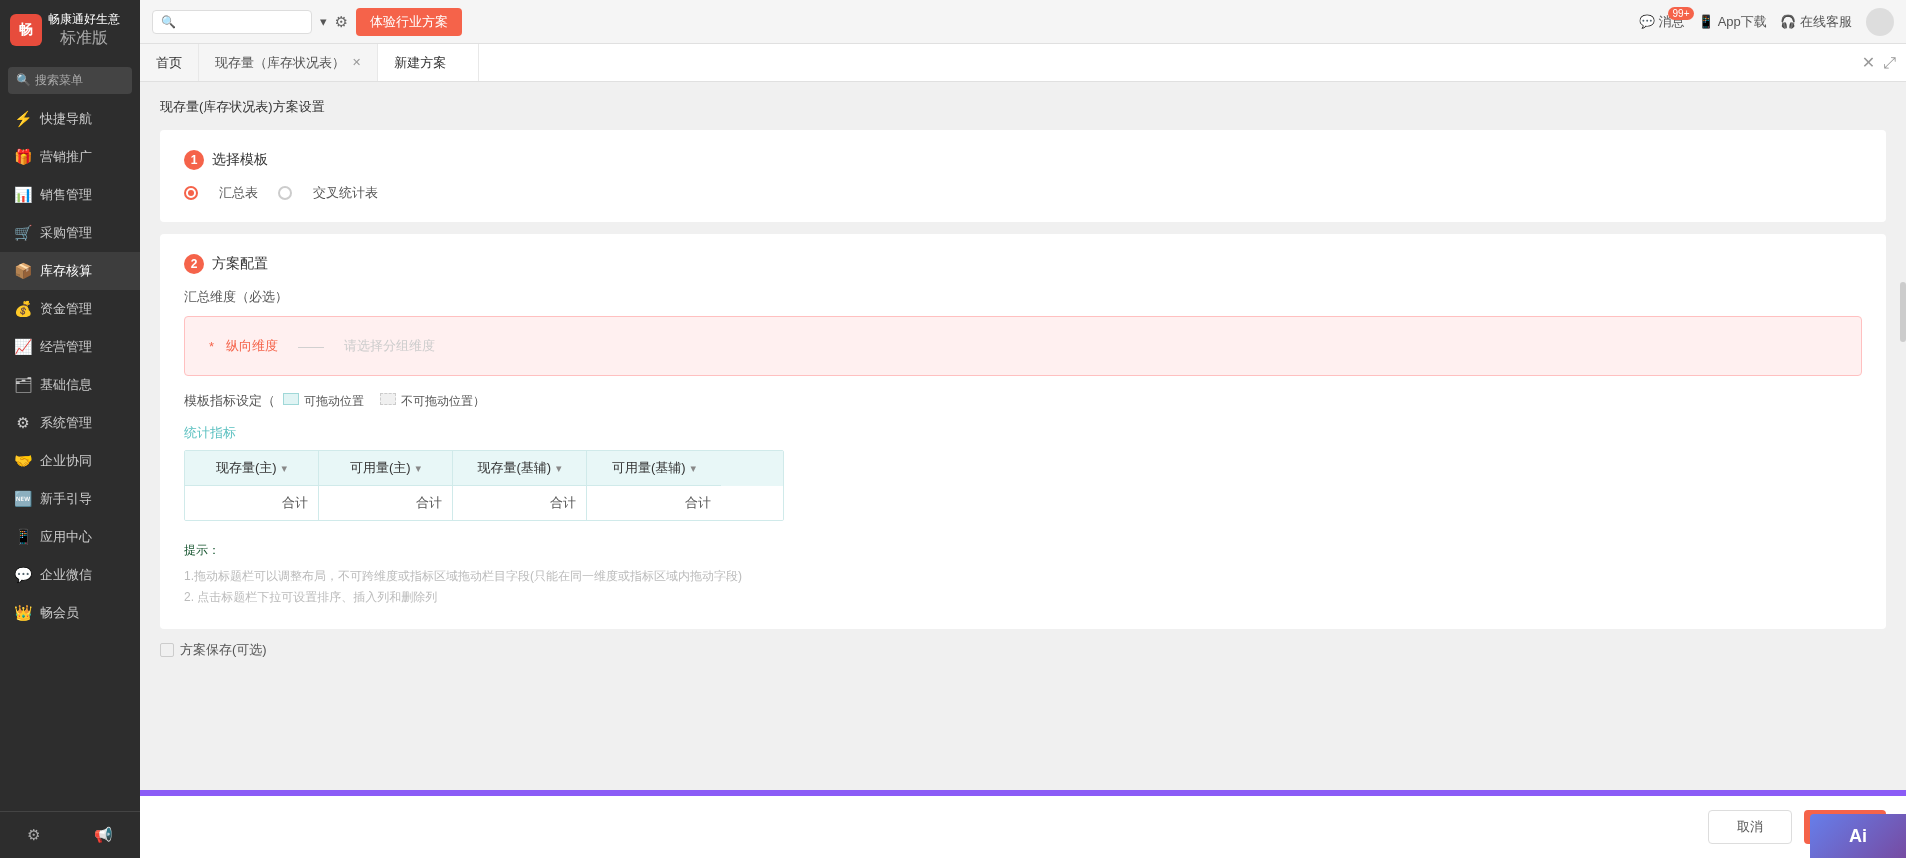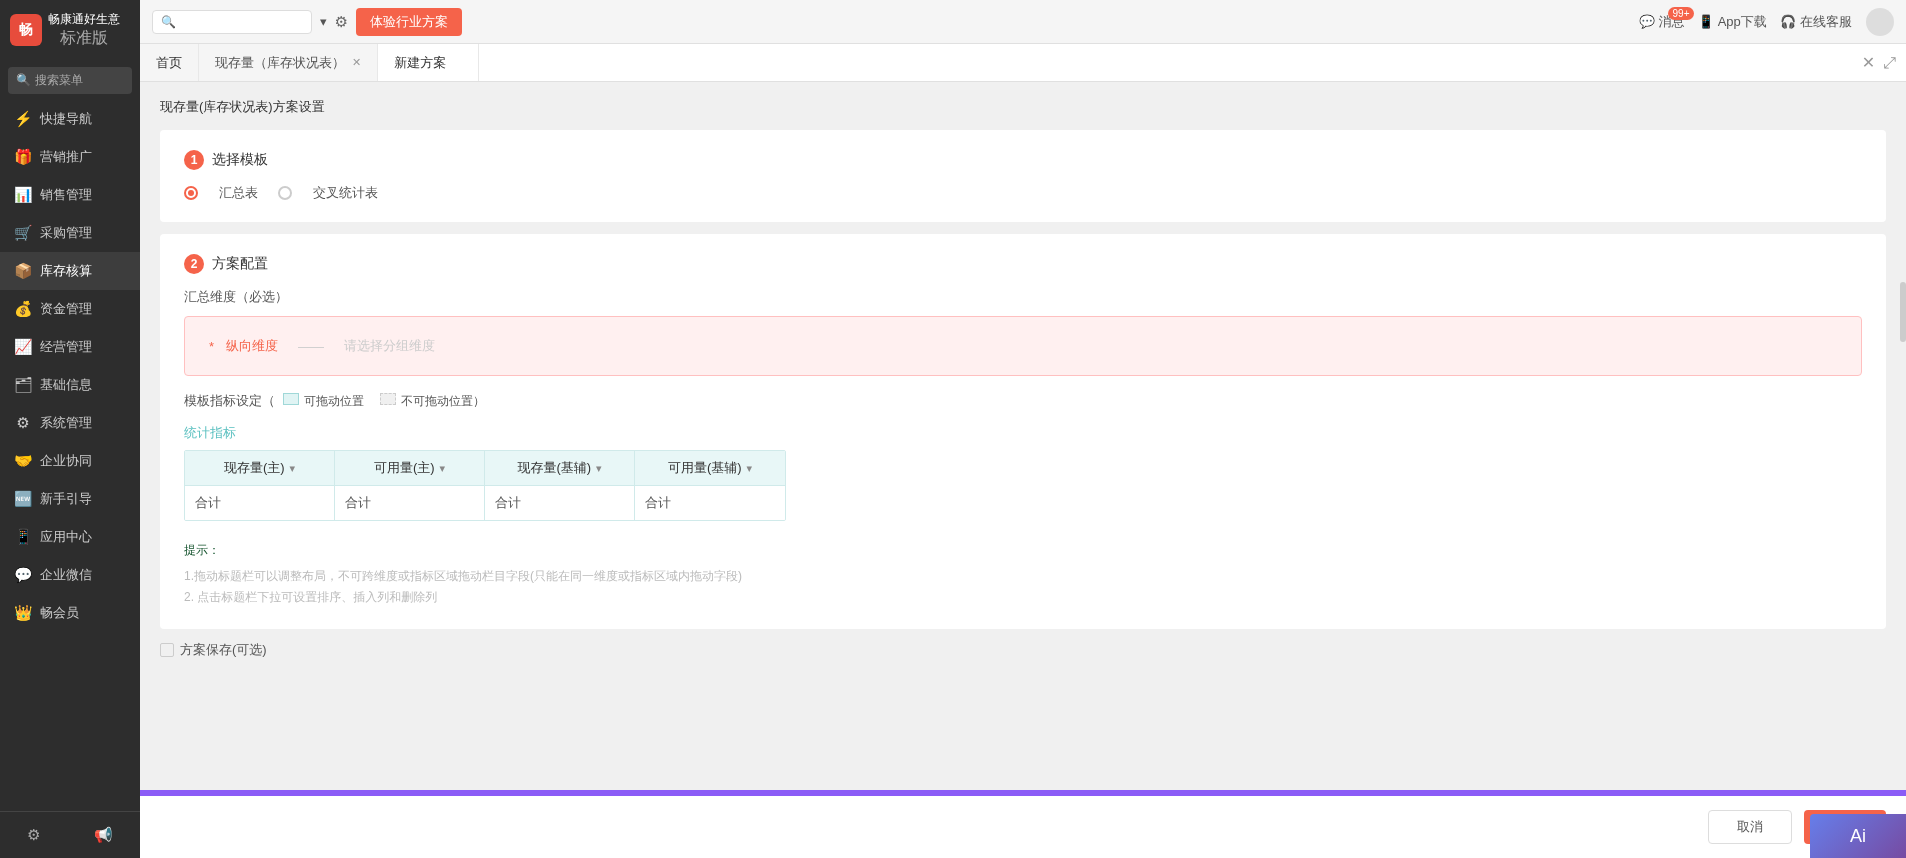--- a/index.html
+++ b/index.html
@@ -339,23 +339,23 @@
     }
     .metrics-table-header {
       display: flex;
       background: #e8f7f7;
     }
     .metrics-table-body {
       display: flex;
       background: #fff;
     }
     .metrics-col {
-      width: 150px;
+      width: 134px;
       border-right: 1px solid #d0eaea;
-      text-align: left;
+      text-align: right;
     }
     .metrics-col:last-child { border-right: none; }
     .metrics-header-cell {
       padding: 8px 10px;
       display: flex;
       align-items: center;
       justify-content: center;
       gap: 5px;
       font-size: 13px;
       color: #333;
@@ -437,21 +437,21 @@
     
     .ai-btn {
       position: fixed;
       bottom: 0;
       right: 0;
       width: 96px;
       height: 44px;
       background: linear-gradient(135deg, #667eea, #764ba2);
       color: white;
       font-size: 18px;
-      font-weight: normal;
+      font-weight: bold;
       display: flex;
       align-items: center;
       justify-content: center;
       cursor: pointer;
       border-radius: 4px 0 0 0;
     }
   </style>
 </head>
 <body>
 

